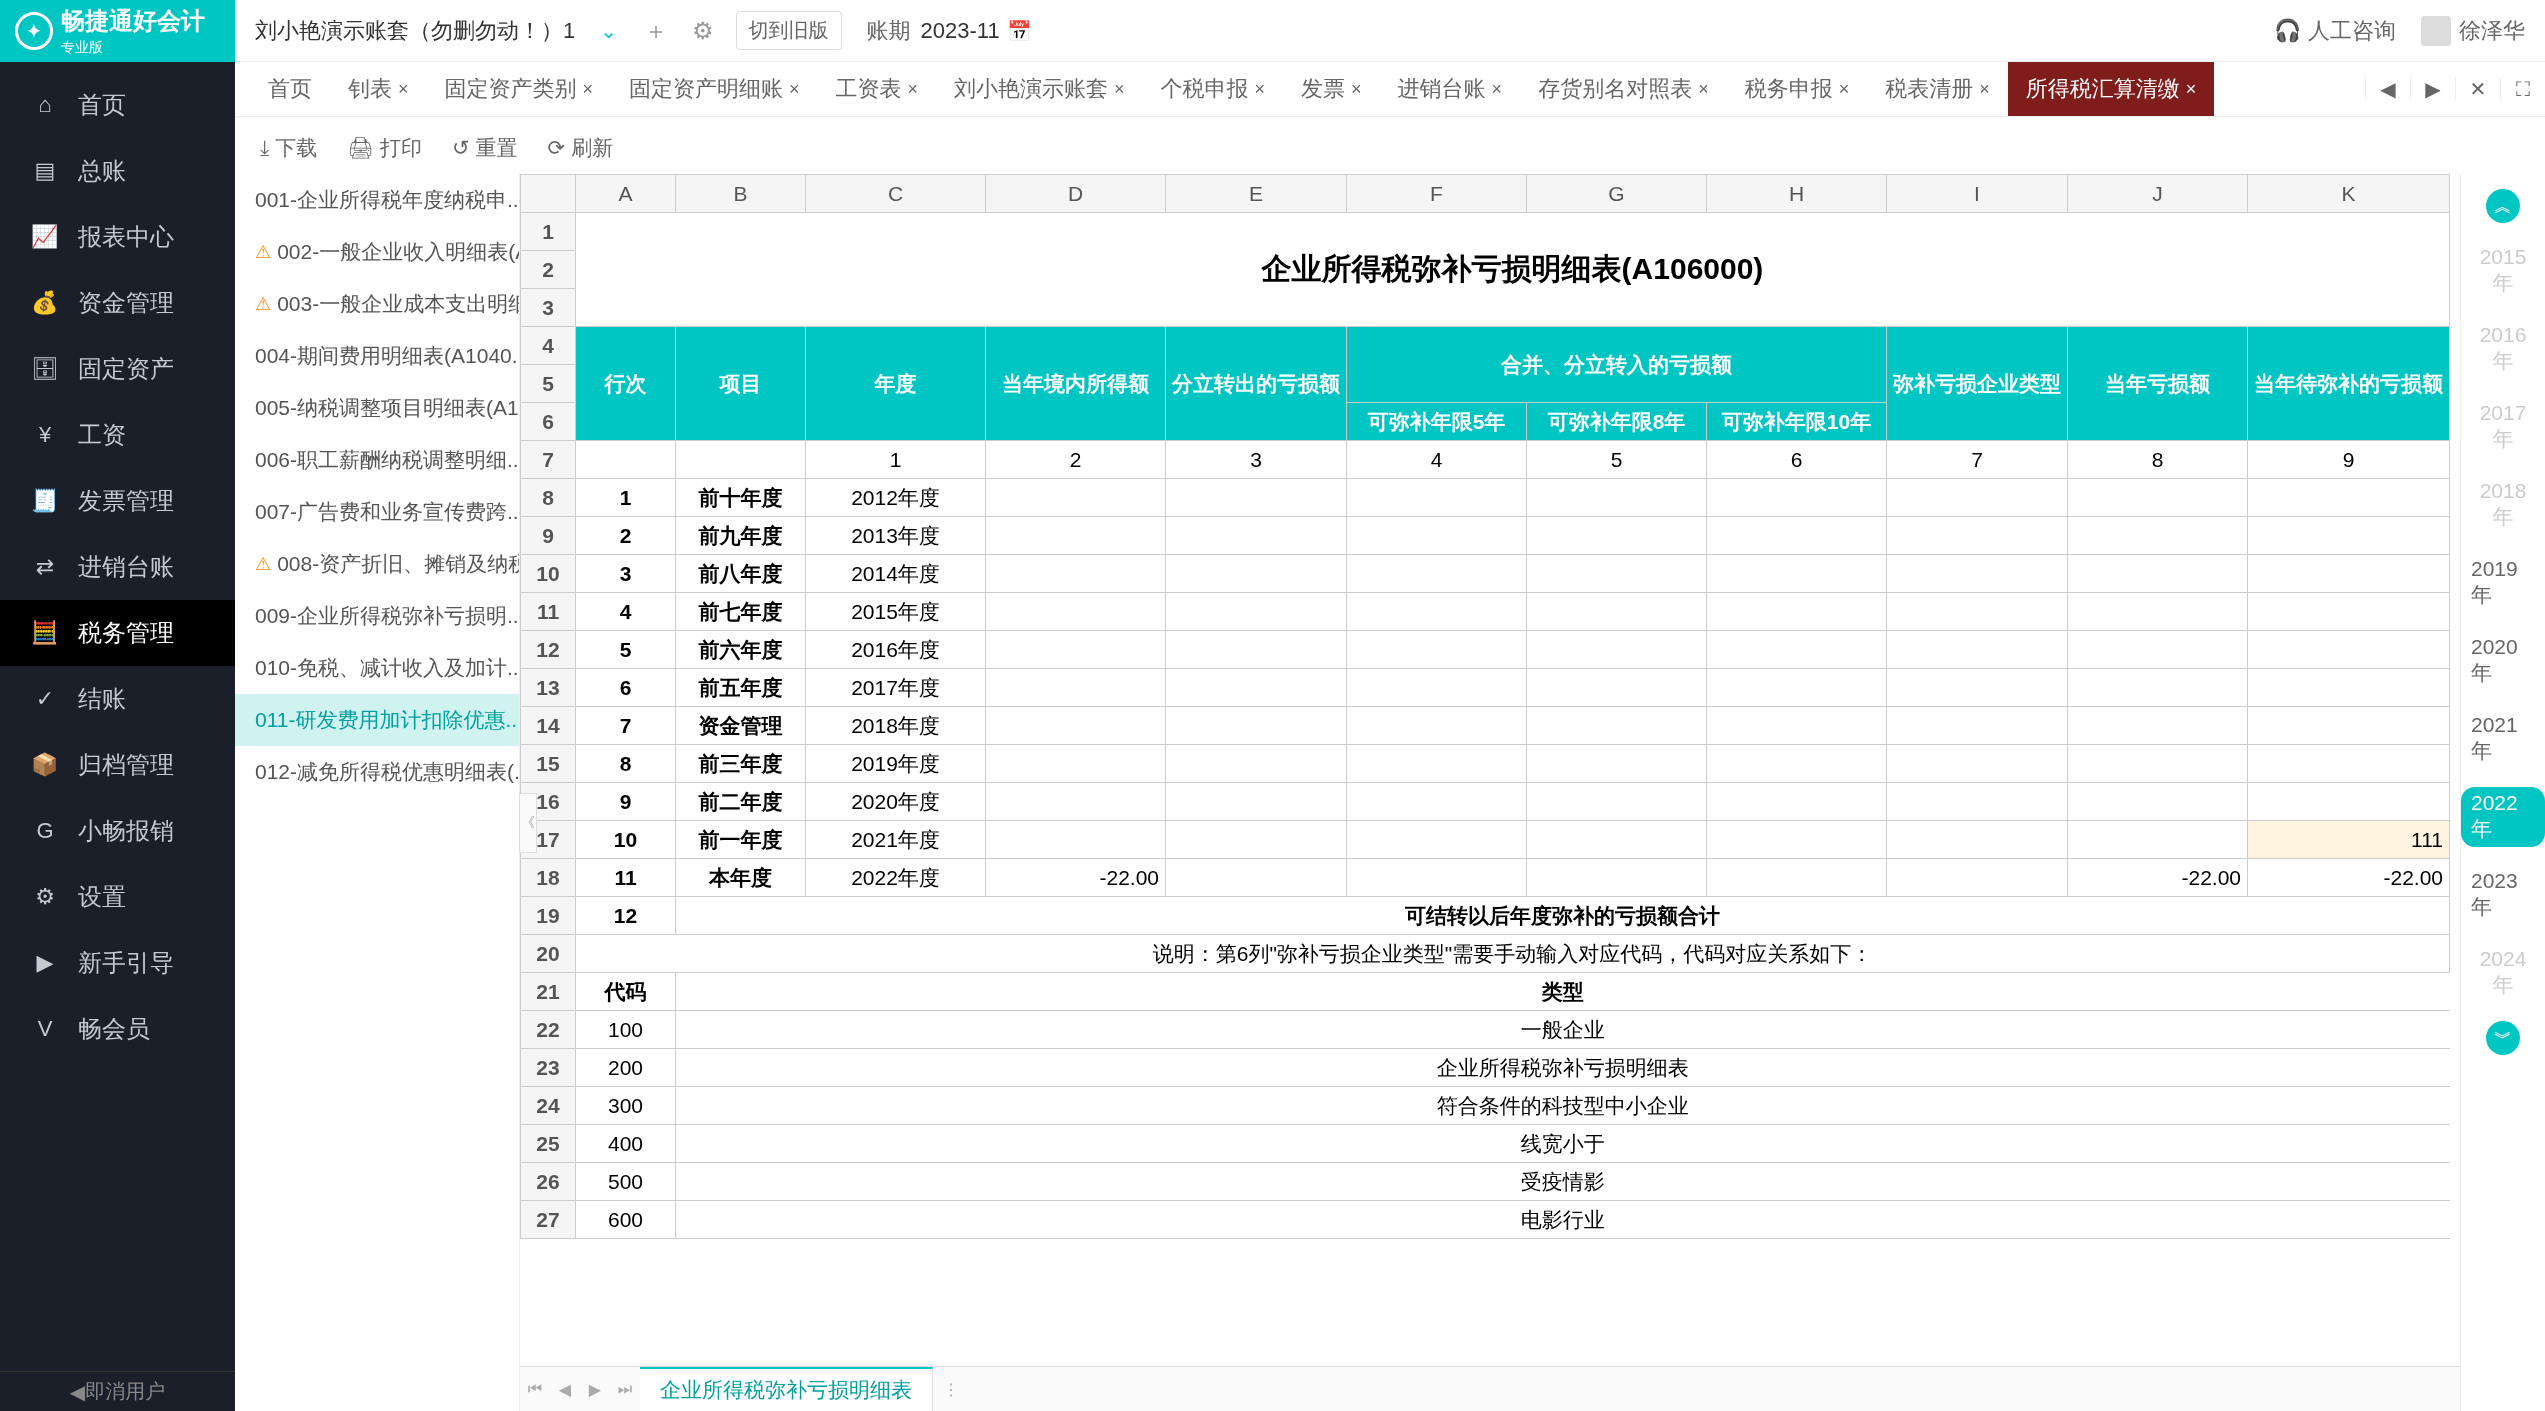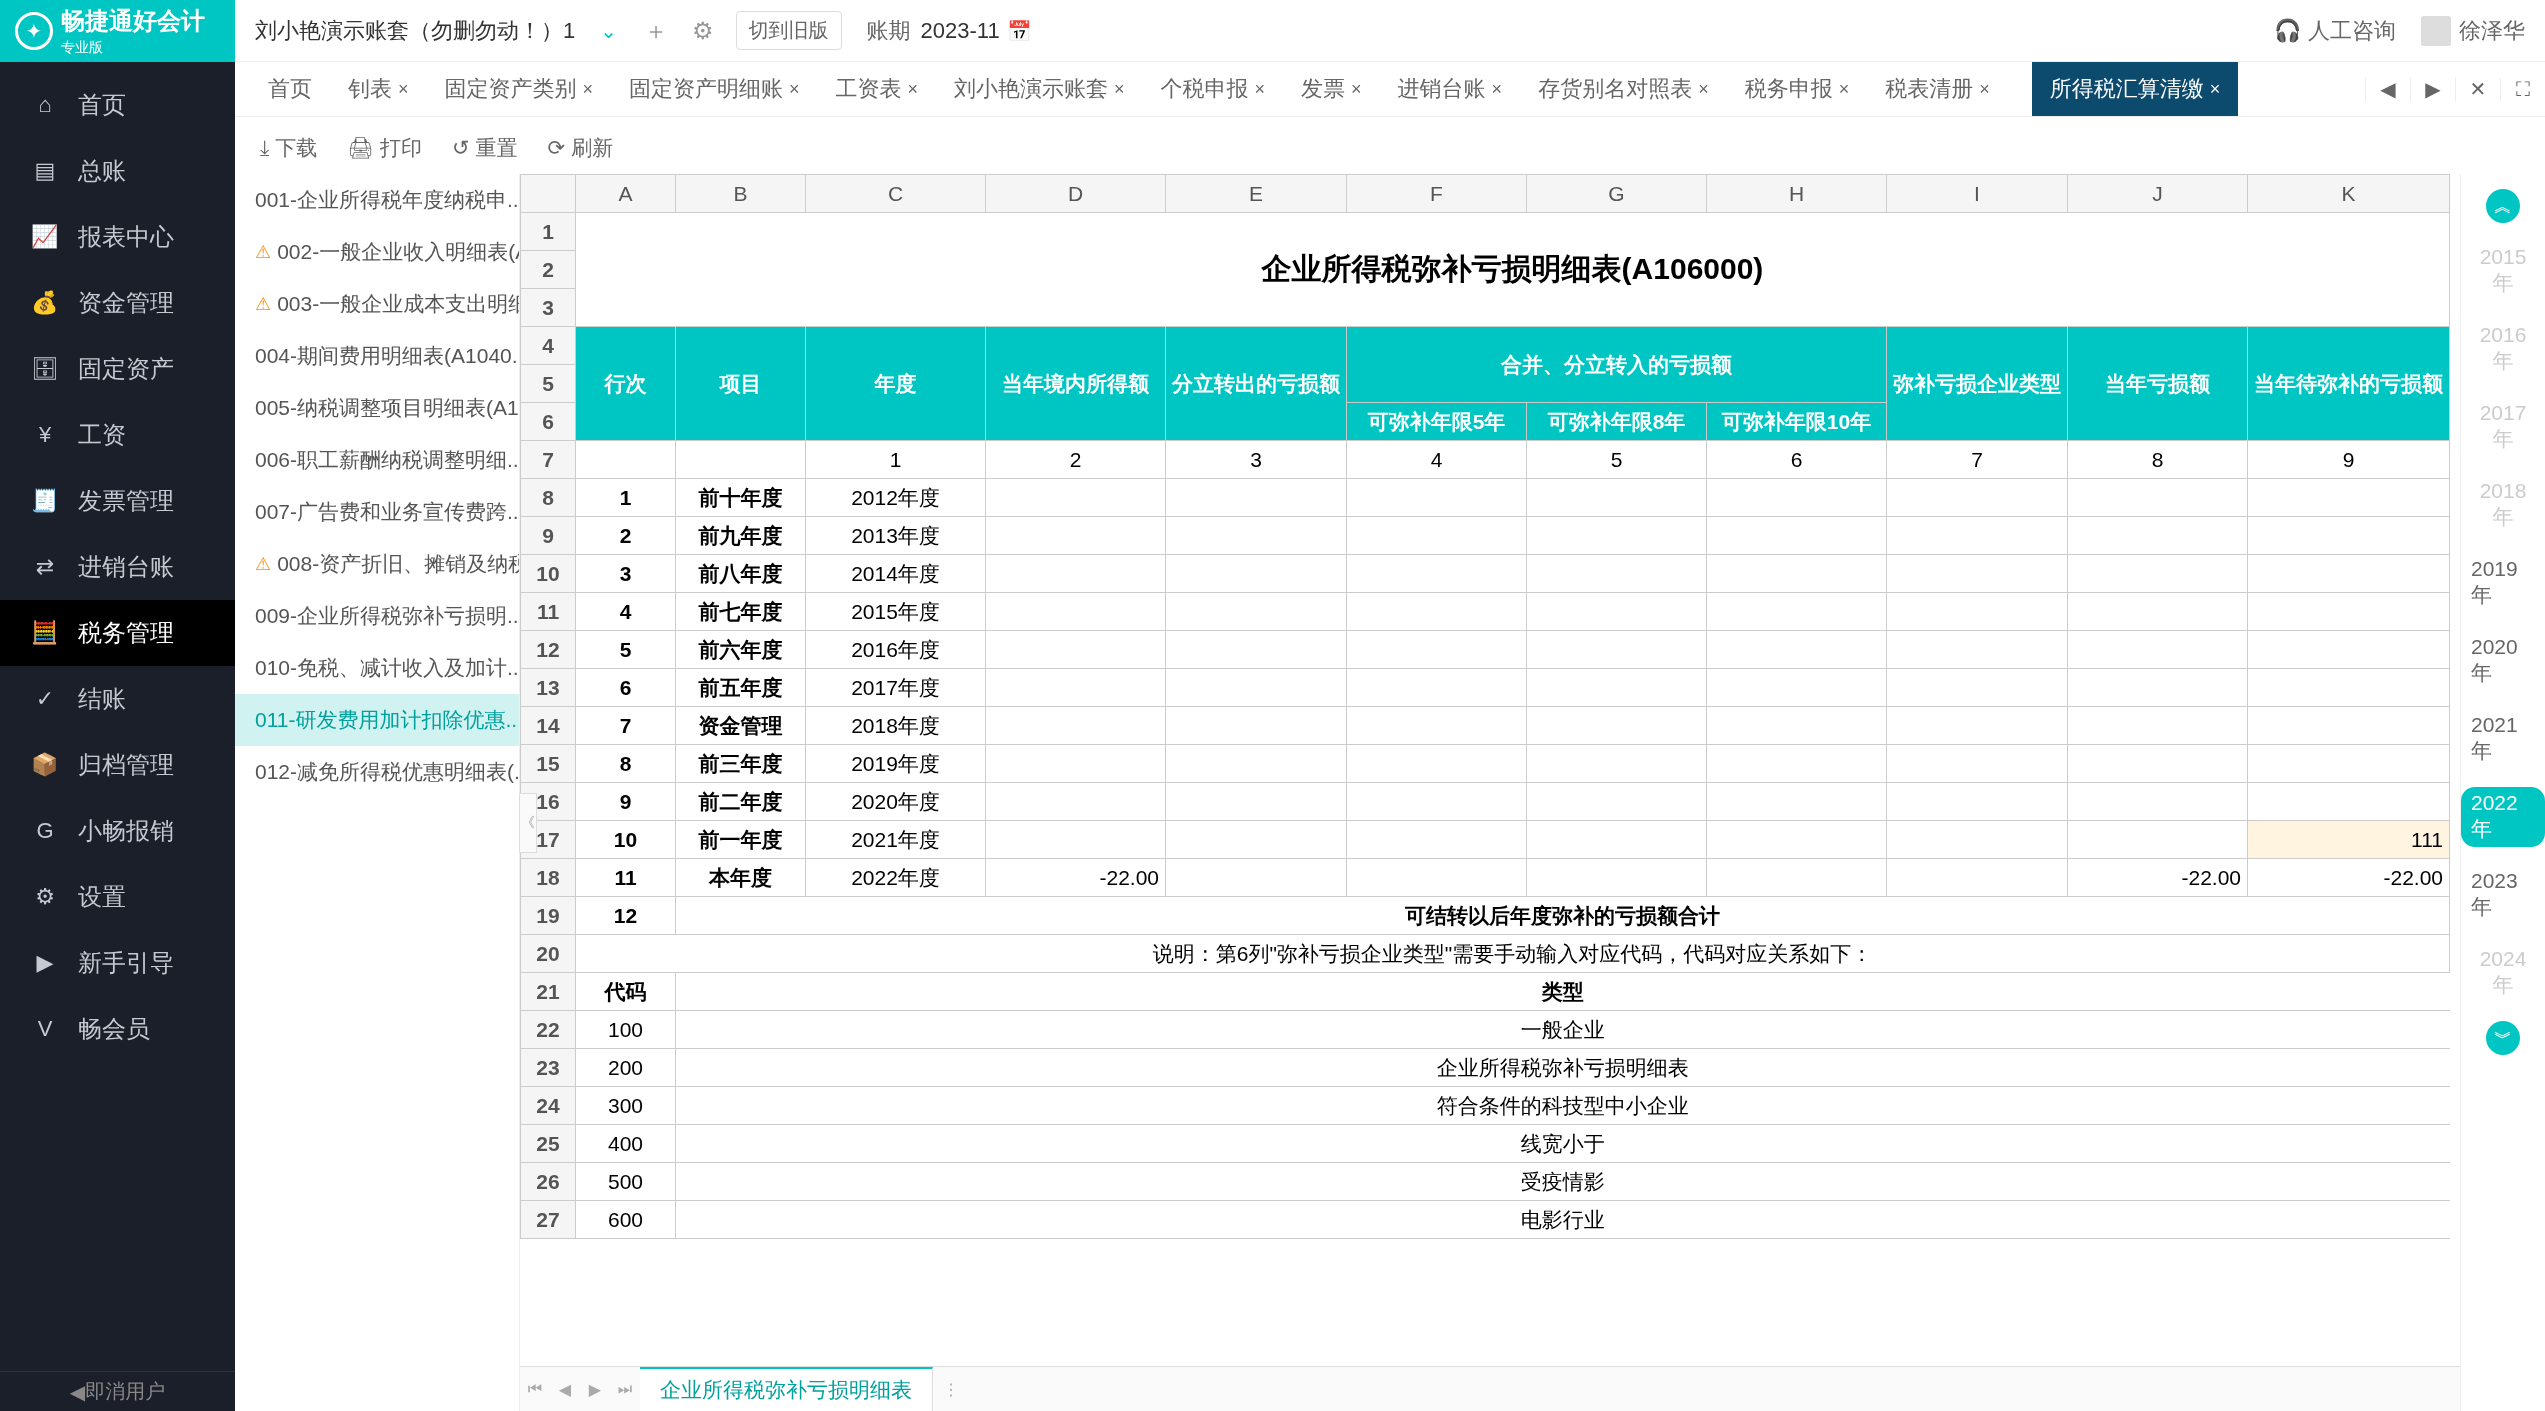--- a/index.html
+++ b/index.html
@@ -24,21 +24,21 @@
 .period-lbl{font-size:22px;color:#666;margin-left:15px;}
 .period-val{font-size:22px;color:#333;margin-left:10px;}
 .cal-icon{color:#00c6c3;margin-left:8px;font-size:20px;}
 .top-right{margin-left:auto;display:flex;align-items:center;}
 .consult{display:flex;align-items:center;font-size:22px;color:#666;margin-right:25px;cursor:pointer;}
 .consult-icon{margin-right:6px;font-size:22px;}
 .avatar{width:30px;height:30px;background:#ddd;border-radius:3px;margin-right:8px;}
 .username{font-size:22px;color:#666;}
 .tabs{height:55px;display:flex;align-items:stretch;border-bottom:1px solid #eee;padding-left:15px;position:relative;}
 .tab{display:flex;align-items:center;padding:0 18px;font-size:22px;color:#666;cursor:pointer;white-space:nowrap;}
-.tab.active{background:#0c4a6e;color:#fff;margin-left:24px;}
+.tab.active{background:#7f1d1d;color:#fff;}
 .tab-close{margin-left:6px;font-size:18px;}
 .tab-ctrls{margin-left:auto;display:flex;align-items:center;}
 .tab-ctrl{width:45px;display:flex;align-items:center;justify-content:center;border-left:1px solid #eee;font-size:20px;cursor:pointer;color:#666;}
 .warning-bar{padding:12px 25px;display:flex;align-items:flex-start;}
 .warning{color:#ff5030;font-size:21px;line-height:1.6;flex:1;}
 .actions{display:flex;align-items:center;gap:30px;padding-top:5px;}
 .action{display:flex;align-items:center;font-size:21px;color:#666;cursor:pointer;}
 .action-icon{margin-right:6px;}
 .body-area{flex:1;display:flex;min-height:0;}
 .form-list{width:285px;border-right:1px solid #eee;overflow-y:auto;}

